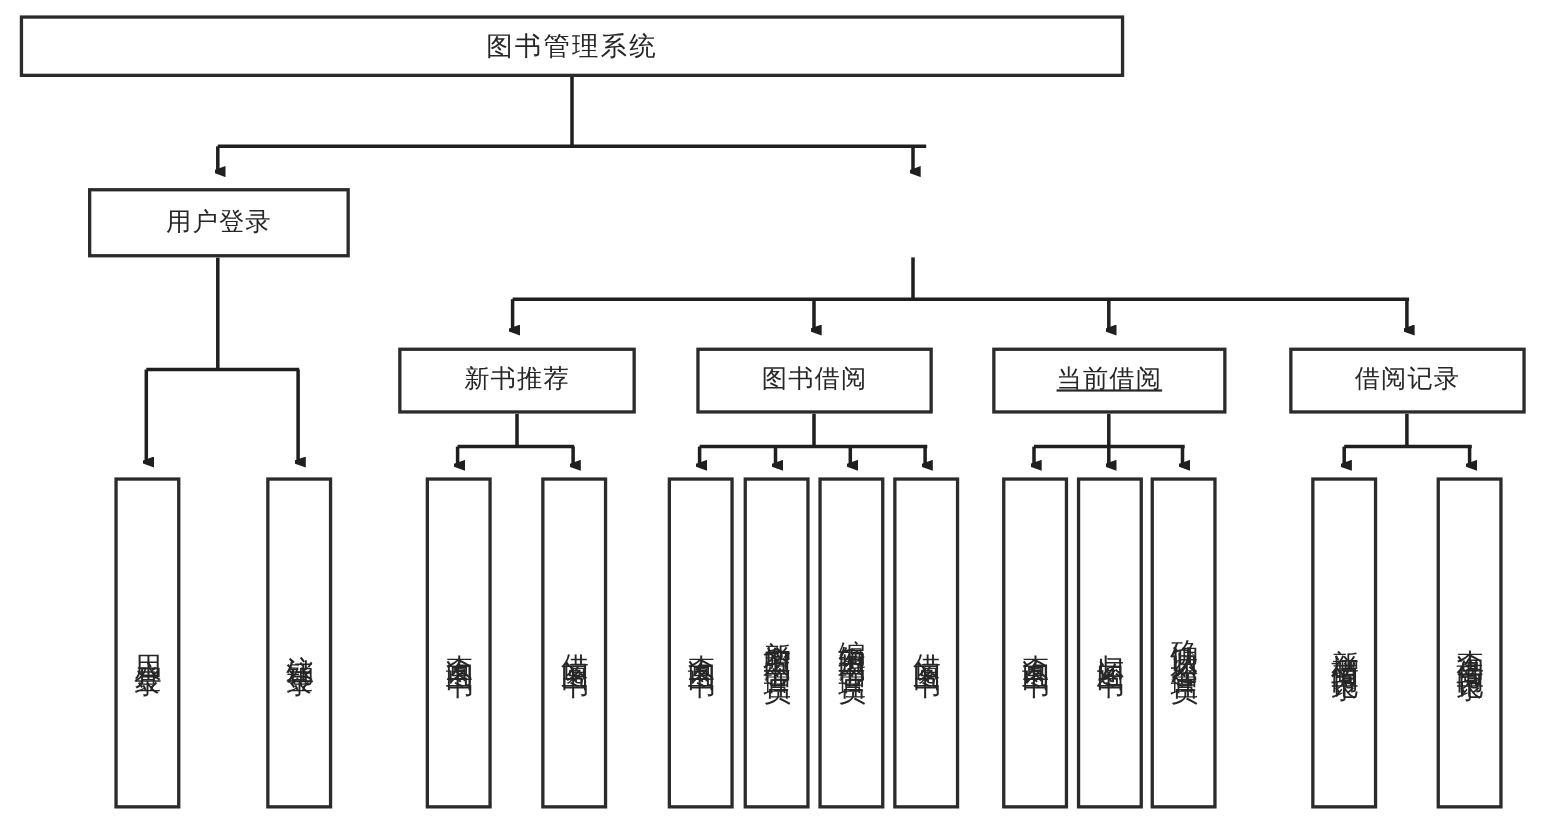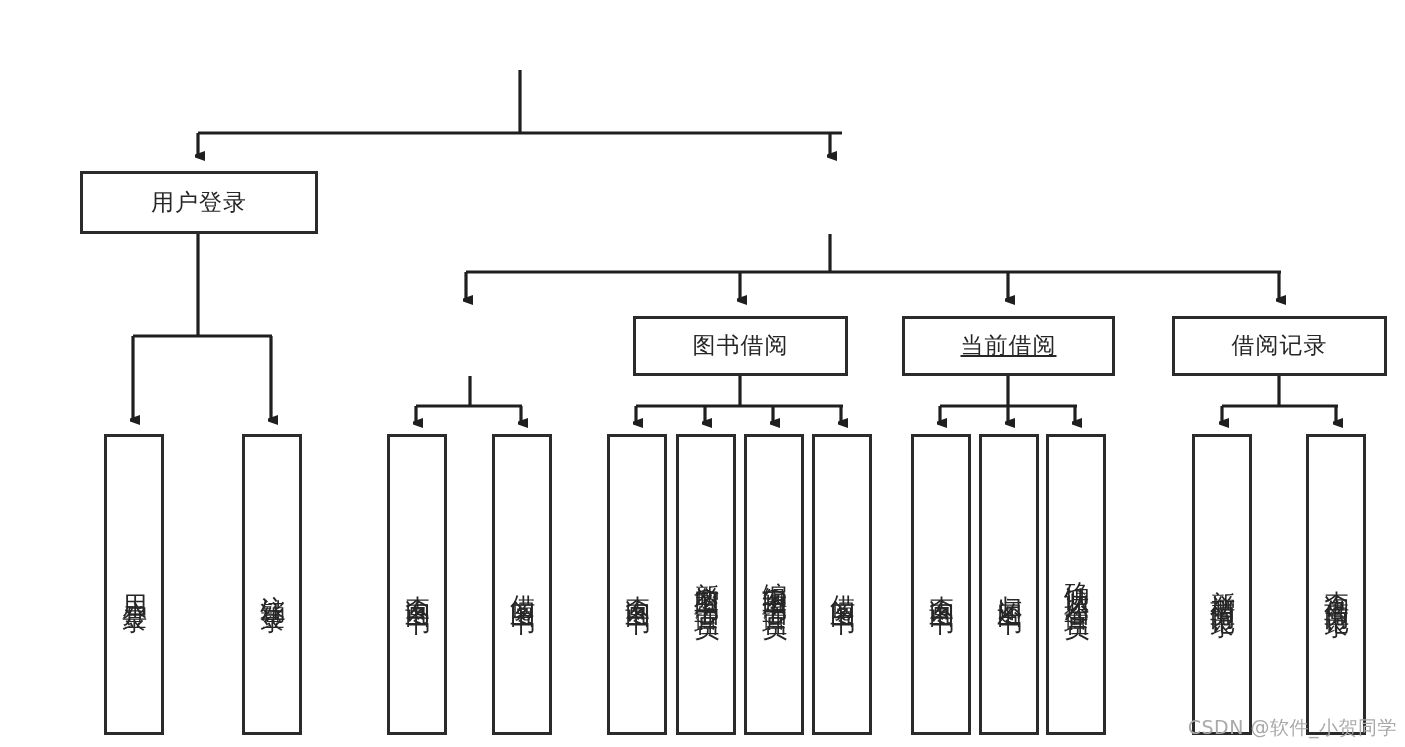--- a/index.html
+++ b/index.html
@@ -118,26 +118,32 @@
       <path d="M1008,406 L1008,423" marker-end="url(#arrow)"></path>
       <path d="M1075,406 L1075,423" marker-end="url(#arrow)"></path>
 
       <path d="M1279,376 L1279,406"></path>
       <path d="M1222,406 L1338,406"></path>
       <path d="M1222,406 L1222,423" marker-end="url(#arrow)"></path>
       <path d="M1336,406 L1336,423" marker-end="url(#arrow)"></path>
     </g>
   </svg>
 
+  <div class="node root" style="left:18px; top:14px; width:1004px; height:56px;">
+    <span>图书管理系统</span>
+  </div>
 
   <div class="node h" style="left:80px; top:171px; width:238px; height:63px;">
     <span>用户登录</span>
   </div>
 
 
+  <div class="node h" style="left:362px; top:316px; width:216px; height:60px;">
+    <span>新书推荐</span>
+  </div>
 
   <div class="node h" style="left:633px; top:316px; width:215px; height:60px;">
     <span>图书借阅</span>
   </div>
 
   <div class="node h" style="left:902px; top:316px; width:213px; height:60px;text-decoration:underline;">
     <span>当前借阅</span>
   </div>
 
   <div class="node h" style="left:1172px; top:316px; width:215px; height:60px;">
@@ -189,15 +195,14 @@
   </div>
 
   <div class="node v" style="left:1192px; top:434px; width:60px; height:301px;">
     <span class="vtext">新增借阅记录</span>
   </div>
 
   <div class="node v" style="left:1306px; top:434px; width:60px; height:301px;">
     <span class="vtext">查询借阅记录</span>
   </div>
 
-  <div id="watermark">CSDN @软件_小贺同学</div>
 
 </div>
 
 </body></html>

